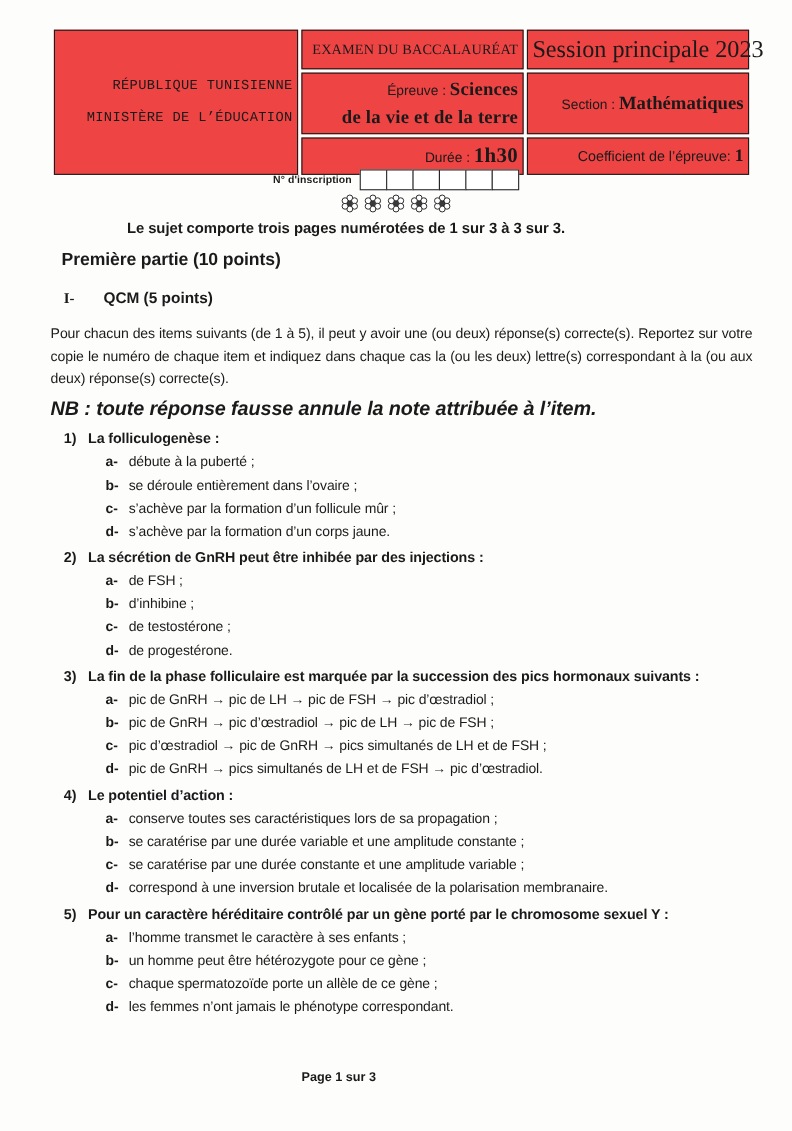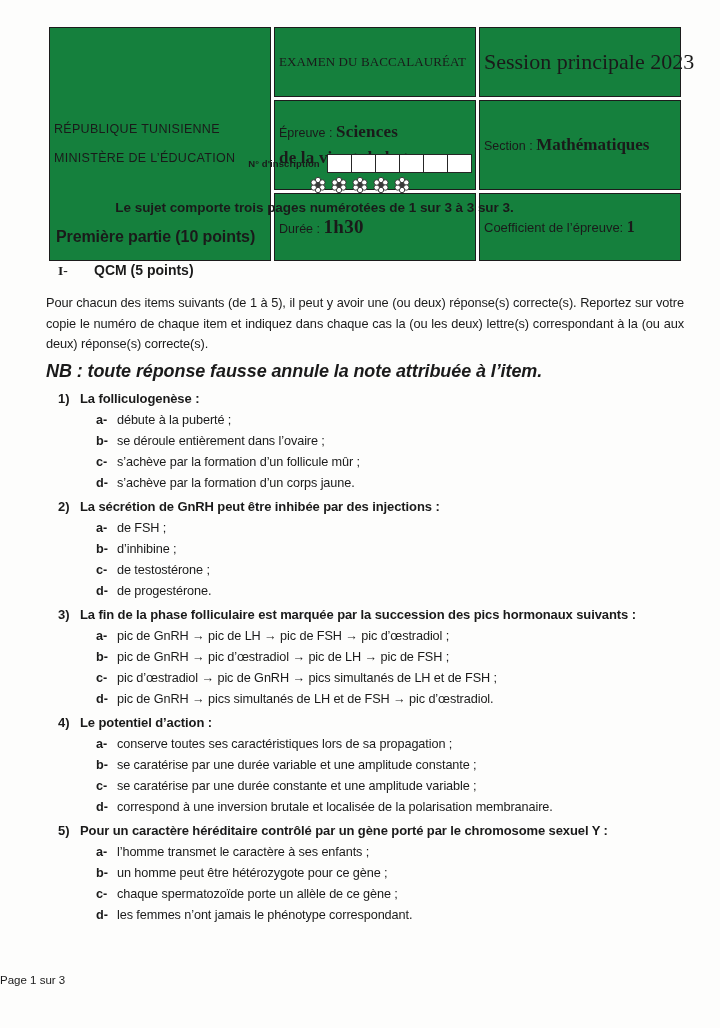--- a/index.html
+++ b/index.html
@@ -28,29 +28,29 @@
     position: absolute;
     left: 46px;
     top: 24px;
     width: 638px;
     border-collapse: separate;
     border-spacing: 3px;
     table-layout: fixed;
   }
   .header-table td {
     border: 1.6px solid #1c1c1c;
-    background: #15803d;
-    text-align: left;
+    background: #ef4444;
+    text-align: right;
     vertical-align: middle;
-    padding: 19px 4px;
+    padding: 2px 4px;
   }
 
   .cell-ministry {
     width: 212px;
-    font-family: Liberation Sans, sans-serif;
+    font-family: Liberation Mono, monospace;
     line-height: 2.3;
     font-size: 12.5px;
     letter-spacing: 0.3px;
   }
   .cell-ministry .mline {
     display: block;
     white-space: nowrap;
   }
 
   .cell-examen {
@@ -262,23 +262,23 @@
   .opt-text {
     flex: 1;
   }
 
   
   .footer {
     position: absolute;
     left: 0;
     top: 974px;
     width: 616px;
-    text-align: left;
+    text-align: center;
     font-size: 11.5px;
-    font-weight: normal;
+    font-weight: bold;
   }
 </style>
 </head>
 <body>
 
 <div class="page">
 
   <table class="header-table">
     <tbody>
         <tr>

